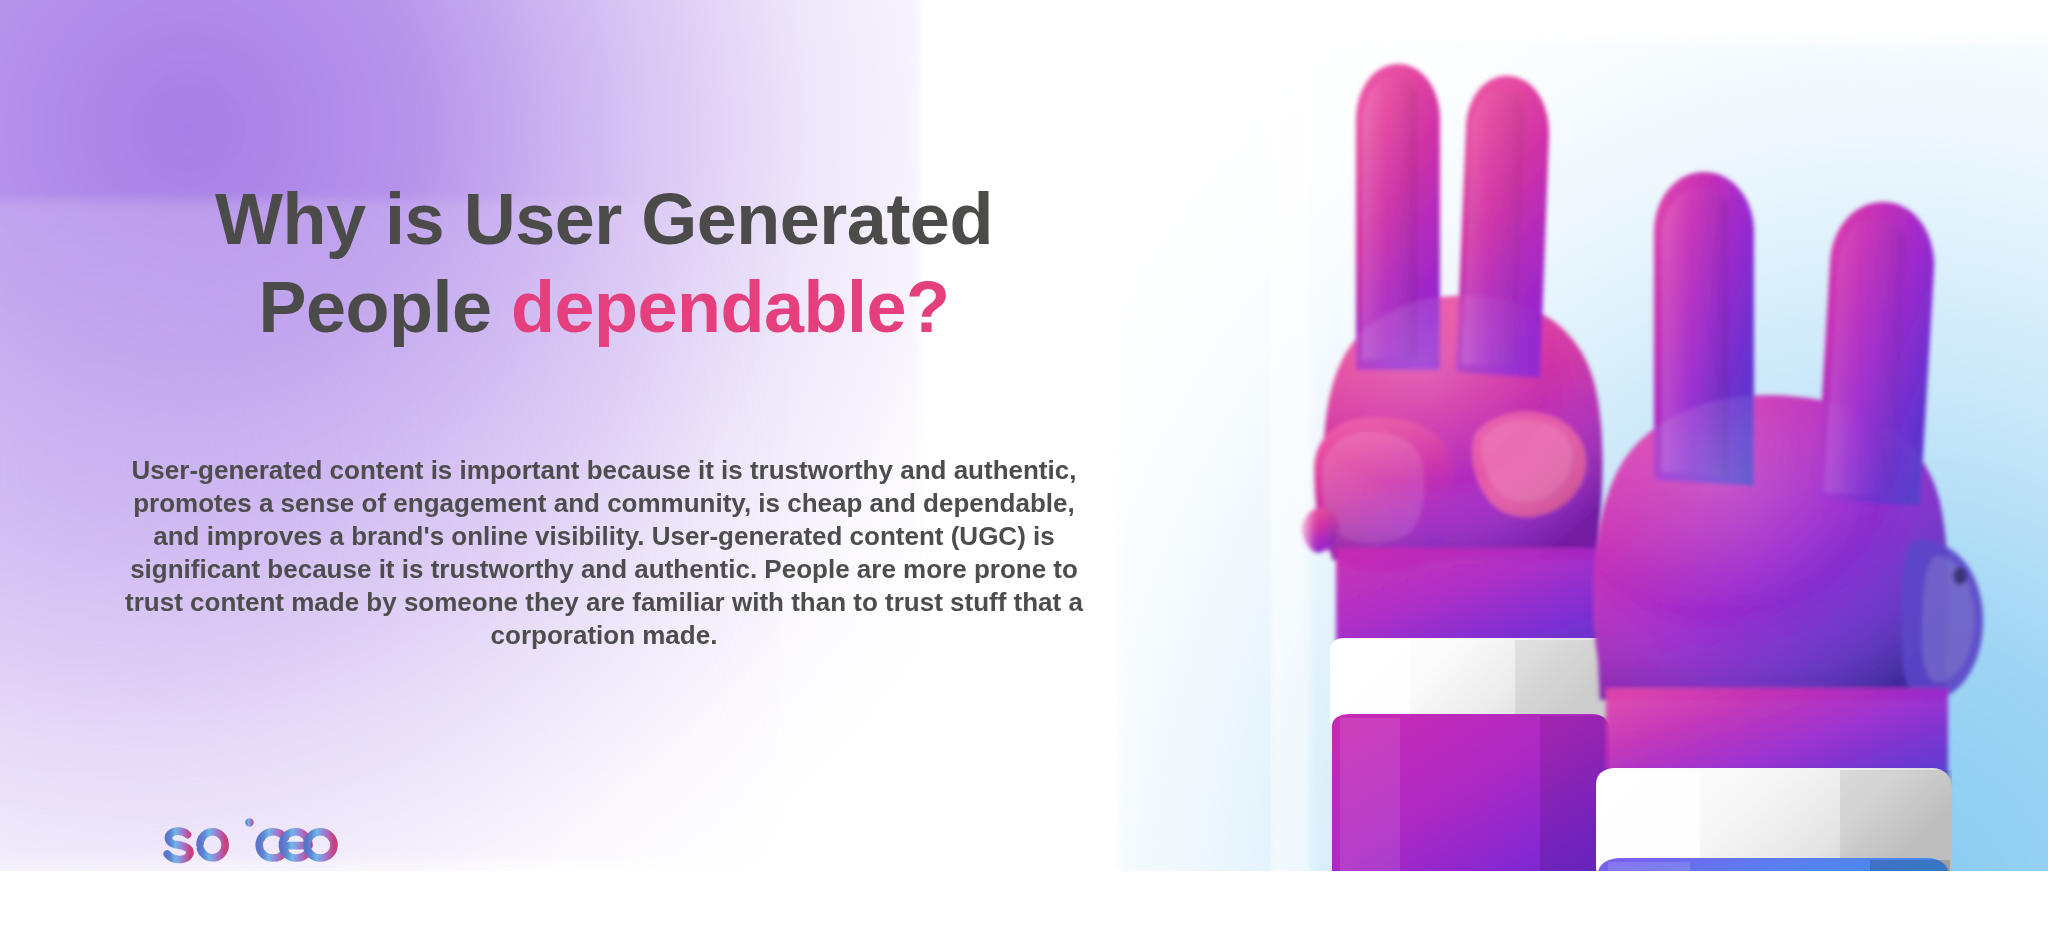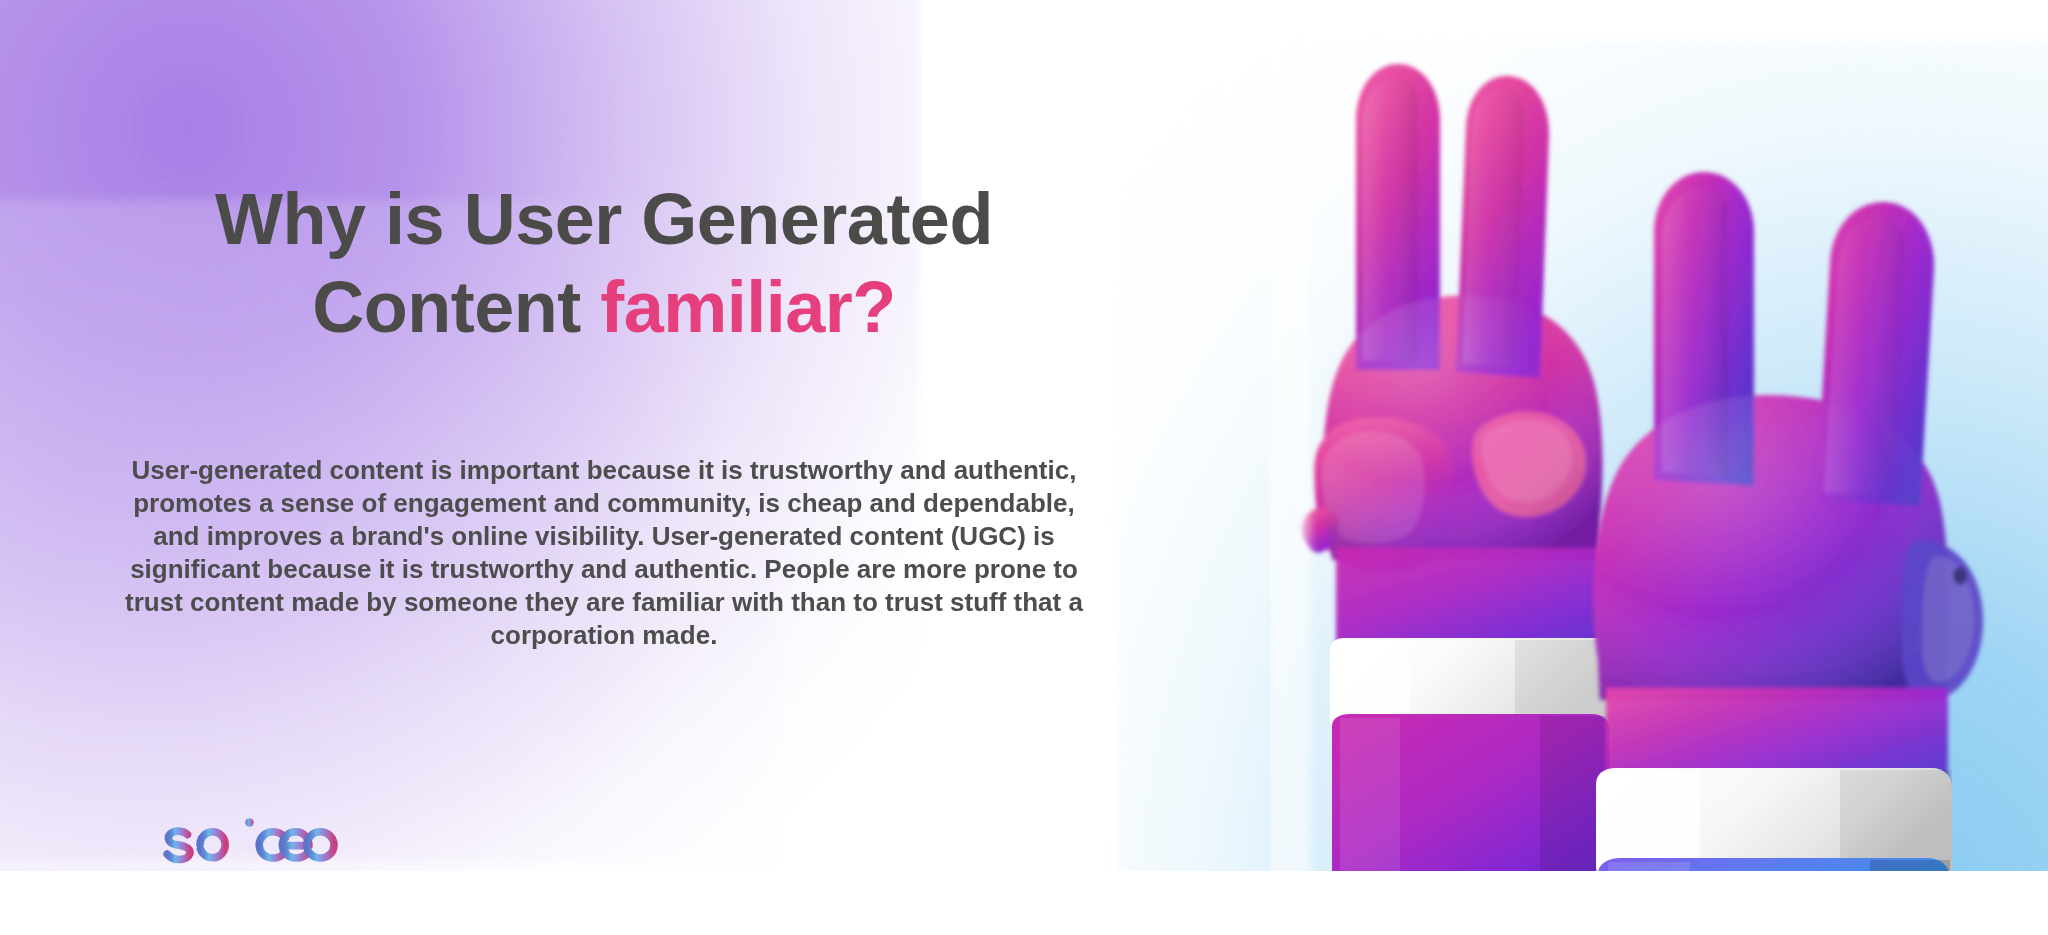--- a/index.html
+++ b/index.html
@@ -137,21 +137,21 @@
 
   <div class="bg-base"></div>
   <div class="bg-purple"></div>
   <div class="bg-lavender"></div>
   <div class="bg-blue"></div>
 
   <div class="text-col">
 
     <h1 class="headline">
       <span>Why is User Generated</span><br>
-      <span>Content </span><span class="accent">familiar?</span>
+      <span>People </span><span class="accent">dependable?</span>
     </h1>
 
     <p class="body-copy">User-generated content is important because it is trustworthy and authentic, promotes a sense of engagement and community, is cheap and dependable, and improves a brand's online visibility. User-generated content (UGC) is significant because it is trustworthy and authentic. People are more prone to trust content made by someone they are familiar with than to trust stuff that a corporation made.</p>
 
     <div class="logo">
       <svg viewBox="0 0 186 70" xmlns="http://www.w3.org/2000/svg" aria-label="spliced">
         <defs>
           <linearGradient id="logoGrad" x1="0" y1="0" x2="1" y2="0">
             <stop offset="0%" stop-color="#5b74c8"></stop>
             <stop offset="18%" stop-color="#5f8ad6"></stop>

